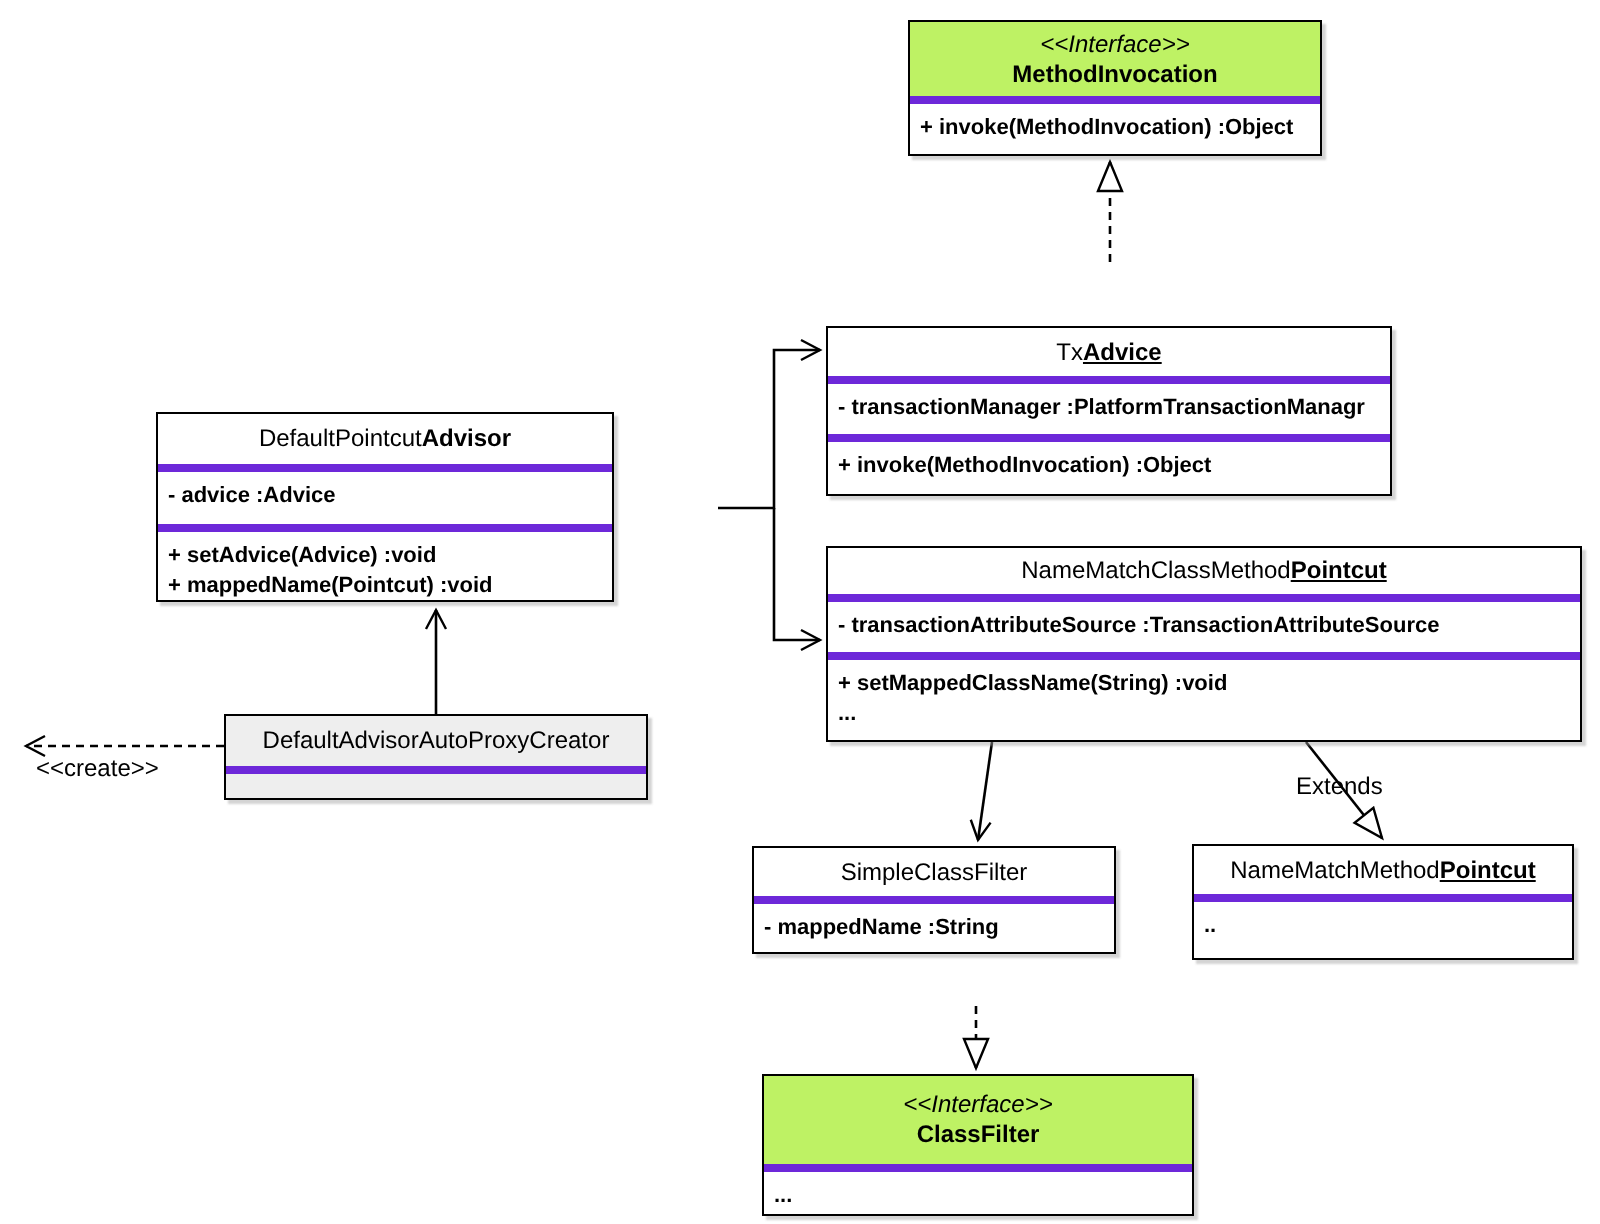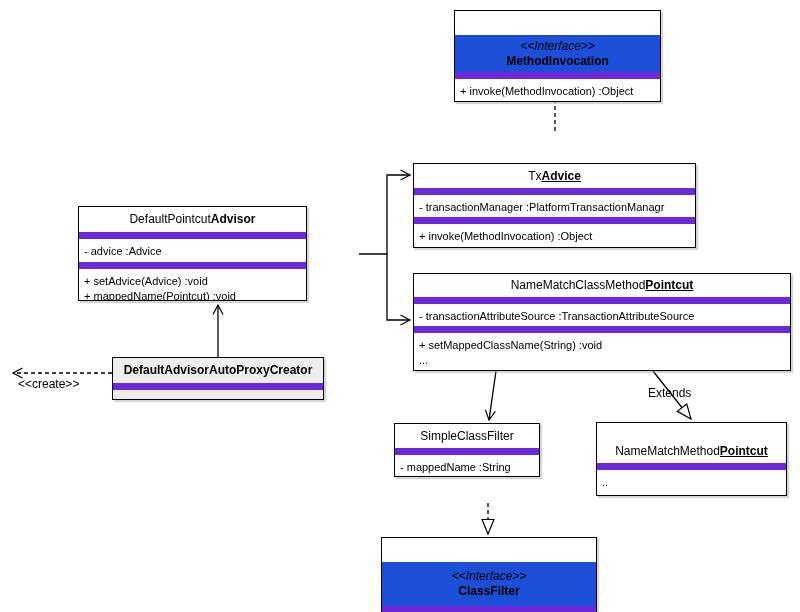--- a/index.html
+++ b/index.html
@@ -24,31 +24,32 @@
     display: flex;
     flex-direction: column;
     justify-content: center;
     align-items: center;
     text-align: center;
     font-size: 12px;
     line-height: 15px;
     padding: 2px 4px;
   }
   .uml .sec {
-    border-top: 7px solid #6d28d9;
+    border-top: 4px solid #6d28d9;
     padding: 5px 5px 4px 5px;
     line-height: 15px;
     white-space: nowrap;
     overflow: hidden;
+    font-weight: bold;
   }
   .stereo { font-style: italic; }
   .bold  { font-weight: bold; }
   .emph  { font-weight: bold; }
   .u     { text-decoration: underline; }
-  .grey  { background: #1d4ed8; margin-top: 24px; }
+  .grey  { background: #bef264; }
   .edge-label {
     position: absolute;
     font-size: 12px;
     line-height: 13px;
     color: #000;
     background: transparent;
   }
   #connectors {
     position: absolute;
     left: 0; top: 0;
@@ -130,37 +131,37 @@
     <div class="sec" style="height:29px;">
       <div>- transactionAttributeSource :TransactionAttributeSource</div>
     </div>
     <div class="sec" style="height:44px;">
       <div>+ setMappedClassName(String) :void</div>
       <div>...</div>
     </div>
   </div>
 
   <div class="uml" style="left:112px; top:357px; width:212px; background:#eeeeee;">
-    <div class="hd" style="height:25px;font-weight:bold;">
+    <div class="hd" style="height:25px;">
       <span>DefaultAdvisorAutoProxyCreator</span>
     </div>
     <div class="sec" style="height:16px;"></div>
   </div>
 
-  <div class="uml" style="left:394px; top:423px; width:146px;">
+  <div class="uml" style="left:376px; top:423px; width:182px;">
     <div class="hd" style="height:24px;">
       <span>SimpleClassFilter</span>
     </div>
     <div class="sec" style="height:28px;">
       <div>- mappedName :String</div>
     </div>
   </div>
 
   <div class="uml" style="left:596px; top:422px; width:191px;">
-    <div class="hd" style="height:24px;margin-top:16px;">
+    <div class="hd" style="height:24px;">
       <span><span>NameMatchMethod</span><span class="emph u">Pointcut</span></span>
     </div>
     <div class="sec" style="height:32px;">
       <div>..</div>
     </div>
   </div>
 
   <div class="uml" style="left:381px; top:537px; width:216px;">
     <div class="hd grey" style="height:44px;">
       <span class="stereo">&lt;&lt;Interface&gt;&gt;</span>

